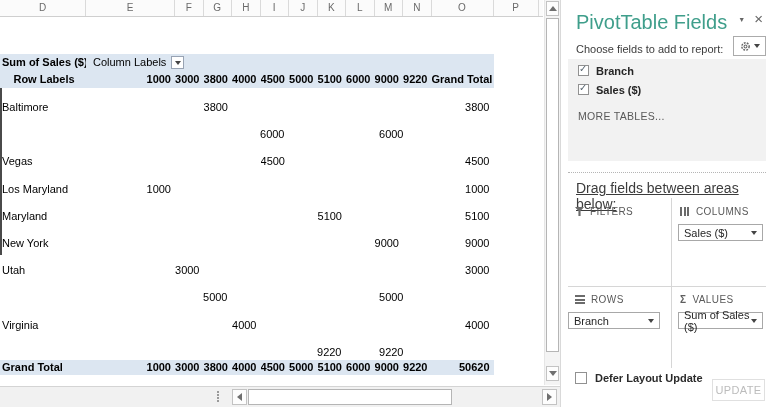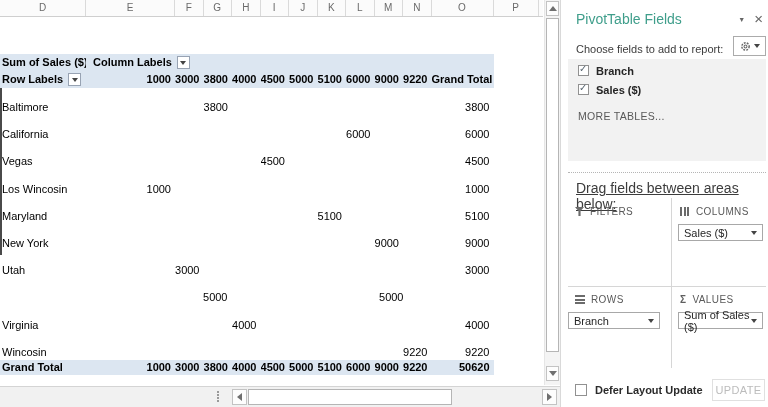--- a/index.html
+++ b/index.html
@@ -20,21 +20,21 @@
   .prow.gt { height:15.4px; line-height:15.4px; background:#dce6f1; font-weight:bold; }
   .pc { flex-shrink:0; overflow:hidden; white-space:nowrap; }
   .pc.lbl { width:86px; padding-left:2px; }
   .pc.v0 { width:89px; }
   .pc.v { width:28.5px; }
   .pc.tot { width:62px; }
   .num { text-align:right; padding-right:4px; }
   .hdrwide { width:408px; display:flex; align-items:center; padding-left:7px; }
   .ddbtn { display:inline-flex; align-items:center; justify-content:center; width:13px; height:13px;
     background:#fff; border:1px solid #98a3b3; margin-left:5px; cursor:pointer; }
-  .rl-cell { display:flex; align-items:center; padding-left:2px; }
+  .rl-cell { display:flex; align-items:center; padding-left:2px;flex-direction:column; }
 
   
   .vscroll { position:absolute; left:544px; top:0; width:16px; height:385px; background:#f4f4f4; border-left:1px solid #e6e6e6; }
   .sbtn { position:absolute; left:1px; right:1px; height:15px; background:#fdfdfd; border:1px solid #c3c3c3;
     display:flex; align-items:center; justify-content:center; }
   .vthumb { position:absolute; left:1px; right:1px; top:18px; height:334px; background:#fff; border:1px solid #b5b5b5; }
   .hscroll { position:absolute; left:0; top:386px; width:560px; height:21px; background:#f1f1f1; border-top:1px solid #d4d4d4; }
   .grip { position:absolute; left:217px; top:4px; display:flex; flex-direction:column; gap:1px; }
   .grip i { width:2px; height:2px; background:#9a9a9a; }
   .hbtn { position:absolute; top:2px; width:15px; height:16px; background:#fdfdfd; border:1px solid #c3c3c3;
@@ -42,21 +42,21 @@
   .hthumb { position:absolute; left:248px; top:2px; width:204px; height:16px; background:#fff; border:1px solid #b5b5b5; }
 
   .tri-up   { width:0; height:0; border-left:4px solid transparent; border-right:4px solid transparent; border-bottom:5px solid #6f6f6f; }
   .tri-down { width:0; height:0; border-left:4px solid transparent; border-right:4px solid transparent; border-top:5px solid #6f6f6f; }
   .tri-left { width:0; height:0; border-top:4px solid transparent; border-bottom:4px solid transparent; border-right:5px solid #6f6f6f; }
   .tri-right{ width:0; height:0; border-top:4px solid transparent; border-bottom:4px solid transparent; border-left:5px solid #6f6f6f; }
   .tri-sm   { width:0; height:0; border-left:3px solid transparent; border-right:3px solid transparent; border-top:4px solid #444; }
 
   
   .panel { position:absolute; left:560px; top:0; width:208px; height:407px; background:#fff; border-left:1px solid #d9d9d9; }
-  .p-title { position:absolute; left:15px; top:11px; font-size:14px; color:#3f9e8b; }
+  .p-title { position:absolute; left:15px; top:11px; font-size:20px; color:#3f9e8b; }
   .tctrl { position:absolute; top:13px; right:5px; display:flex; gap:9px; align-items:center; }
   .tctrl .arr { font-size:7px; color:#666; cursor:pointer; }
   .tctrl .x { font-size:15px; color:#666; line-height:12px; cursor:pointer; }
   .p-choose { position:absolute; left:15px; top:43px; font-size:11px; color:#3c3c3c; }
   .gear-btn { position:absolute; right:2px; top:36px; width:33px; height:20px; background:#fff; border:1px solid #ababab;
     display:flex; align-items:center; justify-content:center; gap:3px; cursor:pointer; }
   .fields-box { position:absolute; left:7px; right:2px; top:59px; height:102px; background:#f2f2f2; }
   .frow { display:flex; align-items:center; gap:7px; padding-left:10px; height:15px; margin-top:4px; }
   .cb { position:relative; width:11px; height:11px; background:#fff; border:1px solid #919191; flex-shrink:0; cursor:pointer; }
   .cb .chk { position:absolute; left:0px; top:-3px; font-size:10px; color:#5a6772; }
@@ -68,21 +68,21 @@
   .a-vline { position:absolute; left:103px; top:0; bottom:0; width:1px; background:#d6d6d6; }
   .a-hline { position:absolute; left:0; right:0; top:88px; height:1px; background:#d6d6d6; }
   .a-h { position:absolute; display:flex; align-items:center; gap:6px; font-size:10px; color:#595959; letter-spacing:.4px; }
   .icon-funnel { width:9px; height:9px; background:#6b6b6b;
     clip-path:polygon(0 0,100% 0,62% 45%,62% 100%,38% 100%,38% 45%); }
   .icon-cols { width:10px; height:9px; background:repeating-linear-gradient(90deg,#6b6b6b 0 2px,transparent 2px 3.5px); }
   .icon-rows { width:10px; height:9px; background:repeating-linear-gradient(0deg,#6b6b6b 0 2px,transparent 2px 3.5px); }
   .icon-sigma { font-size:10px; color:#5f5f5f; font-weight:bold; line-height:9px; }
   .chip { position:absolute; height:17px; border:1px solid #a8a8a8; background:#fff; display:flex; align-items:center;
     justify-content:space-between; padding:0 5px; font-size:11px; color:#262626; cursor:pointer; }
-  .defer { position:absolute; left:14px; top:384px; display:flex; gap:8px; align-items:center; }
+  .defer { position:absolute; left:14px; top:372px; display:flex; gap:8px; align-items:center; }
   .defer .dl { font-size:11px; font-weight:600; color:#2b2b2b; }
   .defer .cb { width:12px; height:12px; }
   .update-btn { position:absolute; right:3px; top:379px; width:53px; height:22px; font-size:11px; letter-spacing:.4px;
     color:#bcbcbc; background:#fff; border:1px solid #e0e0e0; font-family:"Liberation Sans",sans-serif; }
 </style>
 </head>
 <body>
 
 <div class="stage">
 
@@ -101,21 +101,21 @@
         <div class="colh" style="width: 28.5px;">N</div>
         <div class="colh" style="width: 62px;">O</div>
         <div class="colh" style="width: 45px;">P</div>
       </div>
     <div class="canvas">
       <div class="pivot-left-edge"></div>
       <div class="pivot" id="pivot">
           <div class="prow hdr">
             <div class="pc lbl">Sum of Sales ($)</div>
             <div class="pc hdrwide">
-              <div class="" style="font-weight: bold;">Column Labels</div>
+              <div class="" style="font-weight: normal;">Column Labels</div>
               <div class="ddbtn">
                 <div class="tri-sm"></div>
               </div>
             </div>
           </div>
           <div class="prow hdr">
             <div class="pc lbl rl-cell">
               <div class="">Row Labels</div>
               <div class="ddbtn">
                 <div class="tri-sm"></div>
@@ -141,21 +141,20 @@
             <div class="pc num v"></div>
             <div class="pc num v"></div>
             <div class="pc num v"></div>
             <div class="pc num v"></div>
             <div class="pc num v"></div>
             <div class="pc num v"></div>
             <div class="pc num v"></div>
             <div class="pc tot num">3800</div>
           </div>
           <div class="prow data">
-            <div class="pc lbl">California</div>
             <div class="pc num v0"></div>
             <div class="pc num v"></div>
             <div class="pc num v"></div>
             <div class="pc num v"></div>
             <div class="pc num v"></div>
             <div class="pc num v"></div>
             <div class="pc num v"></div>
             <div class="pc num v">6000</div>
             <div class="pc num v"></div>
             <div class="pc num v"></div>
@@ -169,21 +168,21 @@
             <div class="pc num v"></div>
             <div class="pc num v">4500</div>
             <div class="pc num v"></div>
             <div class="pc num v"></div>
             <div class="pc num v"></div>
             <div class="pc num v"></div>
             <div class="pc num v"></div>
             <div class="pc tot num">4500</div>
           </div>
           <div class="prow data">
-            <div class="pc lbl">Los Wincosin</div>
+            <div class="pc lbl">Los Maryland</div>
             <div class="pc num v0">1000</div>
             <div class="pc num v"></div>
             <div class="pc num v"></div>
             <div class="pc num v"></div>
             <div class="pc num v"></div>
             <div class="pc num v"></div>
             <div class="pc num v"></div>
             <div class="pc num v"></div>
             <div class="pc num v"></div>
             <div class="pc num v"></div>
@@ -252,21 +251,20 @@
             <div class="pc num v">4000</div>
             <div class="pc num v"></div>
             <div class="pc num v"></div>
             <div class="pc num v"></div>
             <div class="pc num v"></div>
             <div class="pc num v"></div>
             <div class="pc num v"></div>
             <div class="pc tot num">4000</div>
           </div>
           <div class="prow data">
-            <div class="pc lbl">Wincosin</div>
             <div class="pc num v0"></div>
             <div class="pc num v"></div>
             <div class="pc num v"></div>
             <div class="pc num v"></div>
             <div class="pc num v"></div>
             <div class="pc num v"></div>
             <div class="pc num v"></div>
             <div class="pc num v"></div>
             <div class="pc num v"></div>
             <div class="pc num v">9220</div>

